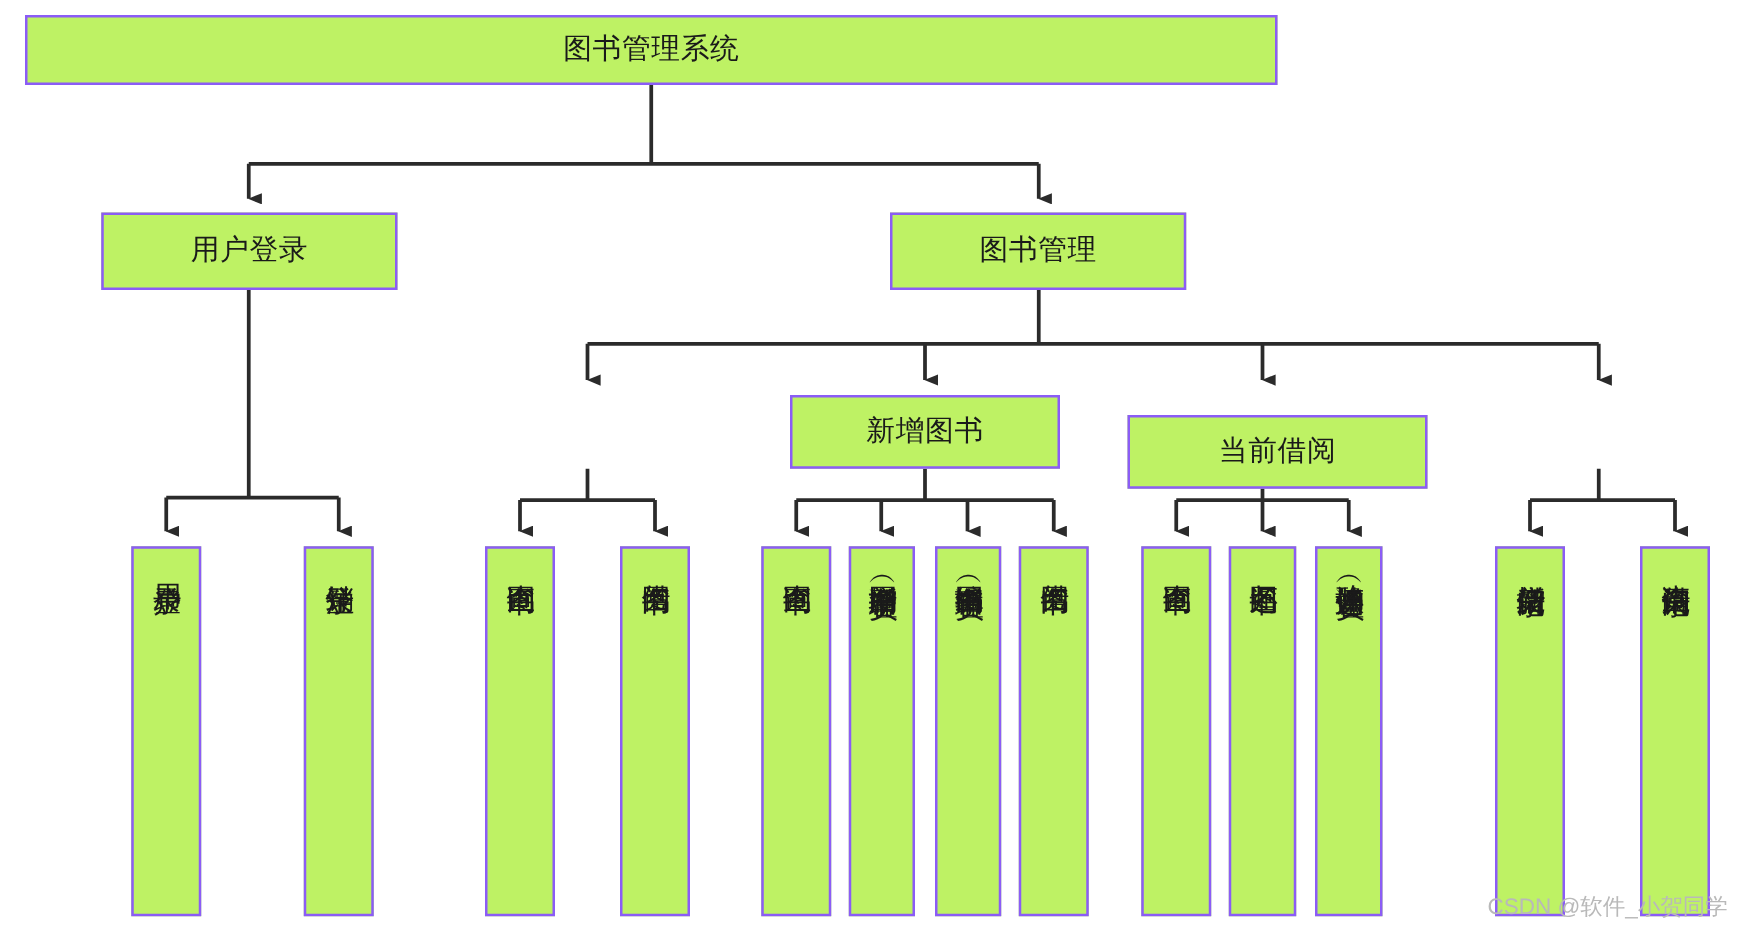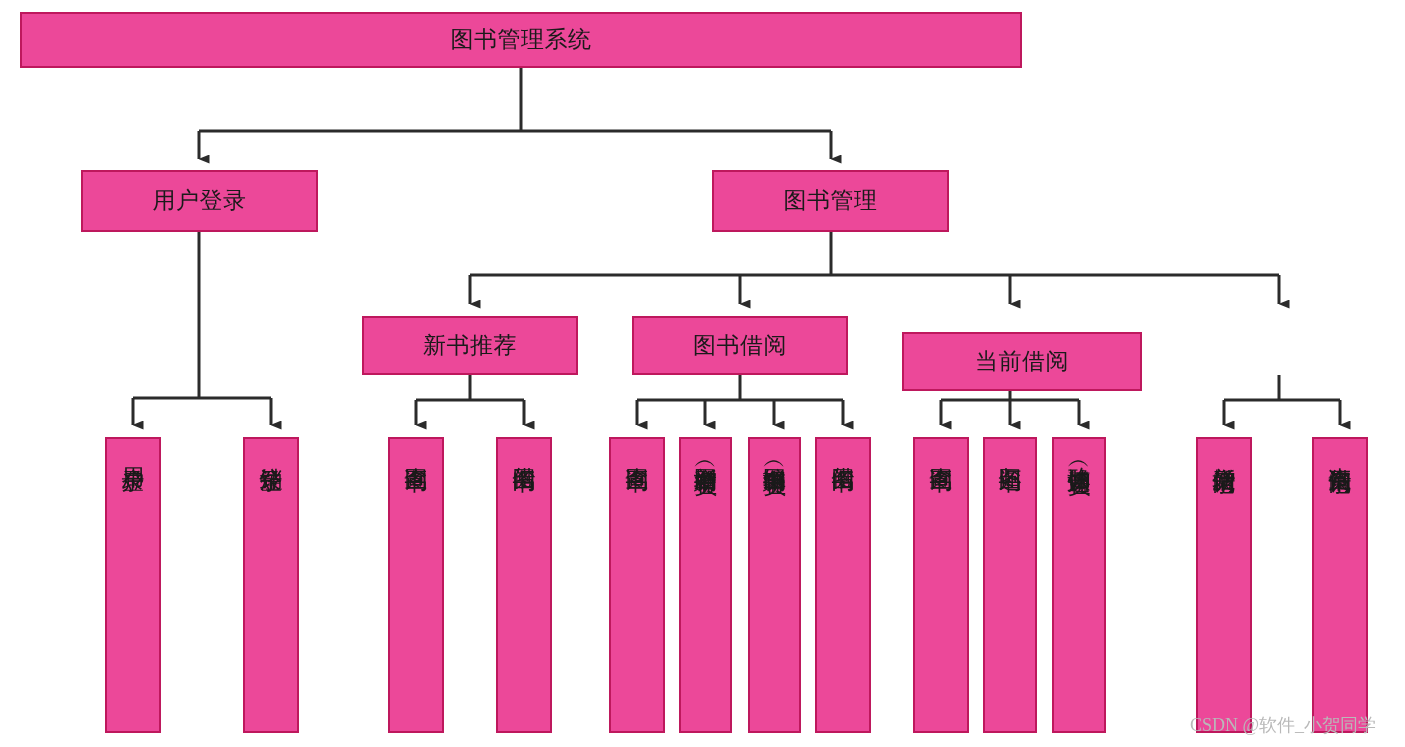--- a/index.html
+++ b/index.html
@@ -22,22 +22,22 @@
     position: absolute;
     left: 0;
     top: 0;
     width: 1405px;
     height: 747px;
     pointer-events: none;
   }
   .node {
     position: absolute;
     box-sizing: border-box;
-    background: #ec4899;
-    border: 2px solid #be185d;
+    background: #bef264;
+    border: 2px solid #8b5cf6;
     display: flex;
     align-items: center;
     justify-content: center;
     color: #1a1a1a;
     z-index: 2;
   }
   .node-label {
     display: block;
     text-align: center;
     line-height: 1.18;
@@ -65,21 +65,21 @@
     max-height: 276px;
   }
   .watermark {
     position: absolute;
     left: 1190px;
     top: 713px;
     font-size: 18px;
     color: #b9b9b9;
     white-space: nowrap;
     z-index: 5;
-    font-family: Liberation Serif, serif;
+    font-family: Liberation Sans, sans-serif;
   }
 </style>
 </head>
 <body>
 
 <div id="diagram-root">
 
   <svg id="edges-layer" viewBox="0 0 1405 747" width="1405" height="747" xmlns="http://www.w3.org/2000/svg">
     <defs>
       <marker id="arrowhead" markerWidth="9" markerHeight="11" refX="4.5" refY="10.5" orient="auto" markerUnits="userSpaceOnUse">
@@ -154,26 +154,23 @@
   </div>
 
   <div class="node horizontal" style="left:81px; top:170px; width:237px; height:62px;">
     <span class="node-label">用户登录</span>
   </div>
 
   <div class="node horizontal" style="left:712px; top:170px; width:237px; height:62px;align-items:center;">
     <span class="node-label">图书管理</span>
   </div>
 
-  <div class="node horizontal" style="left:362px; top:316px; width:216px; height:59px;">
-    <span class="node-label">新书推荐</span>
-  </div>
 
   <div class="node horizontal" style="left:632px; top:316px; width:216px; height:59px;">
-    <span class="node-label">图书借阅</span>
+    <span class="node-label">新增图书</span>
   </div>
 
   <div class="node horizontal" style="left:902px; top:316px; width:240px; height:59px;margin-top:16px;">
     <span class="node-label">当前借阅</span>
   </div>
 
 
   <div class="node vertical" style="left:105px; top:437px; width:56px; height:296px;">
     <span class="node-label">用户登录</span>
   </div>

